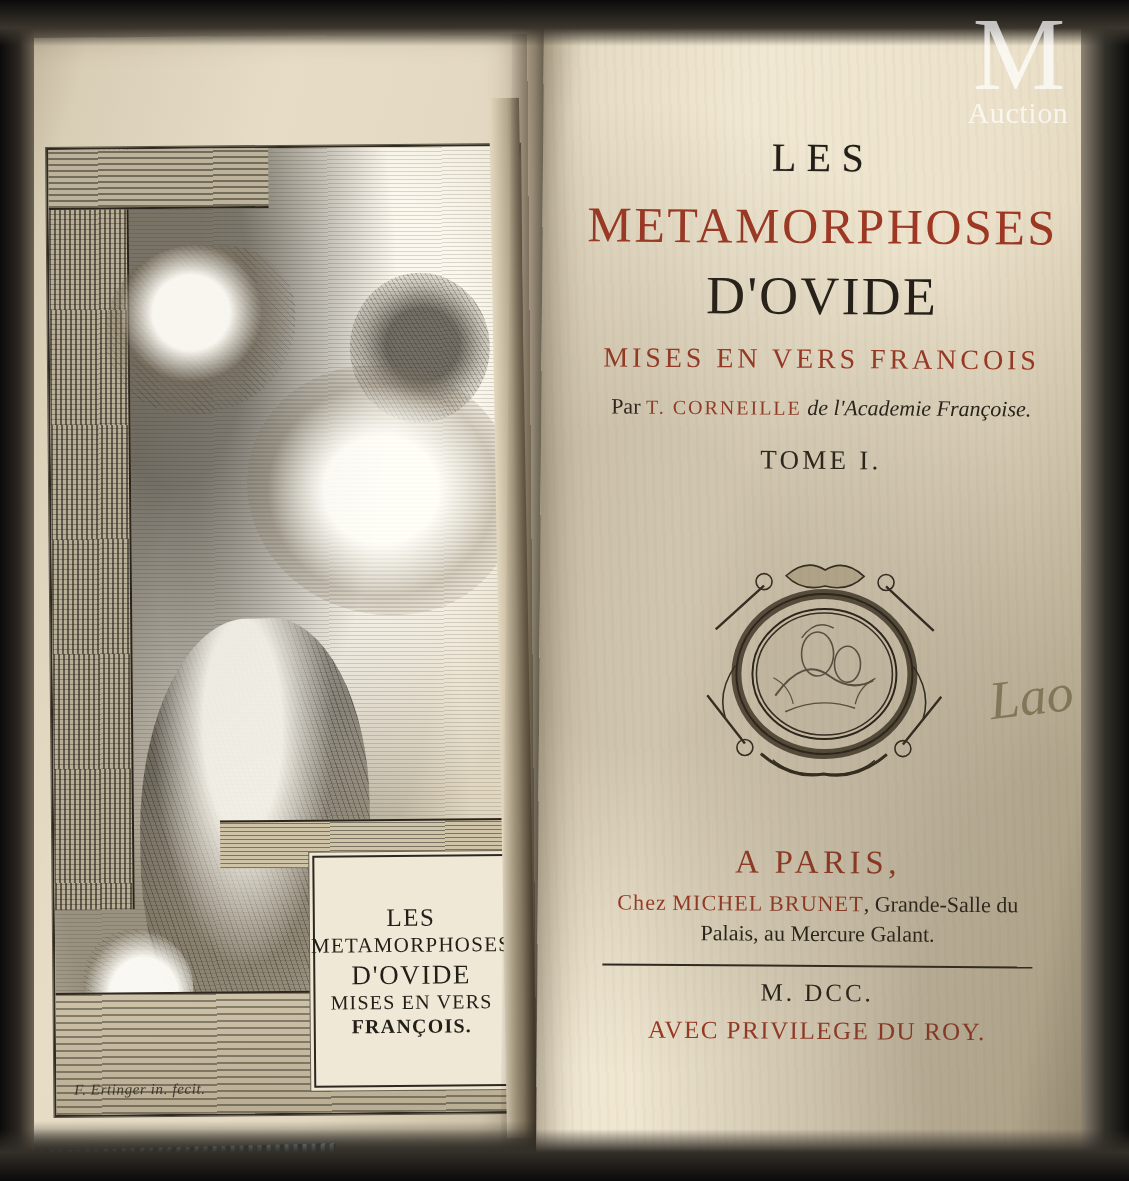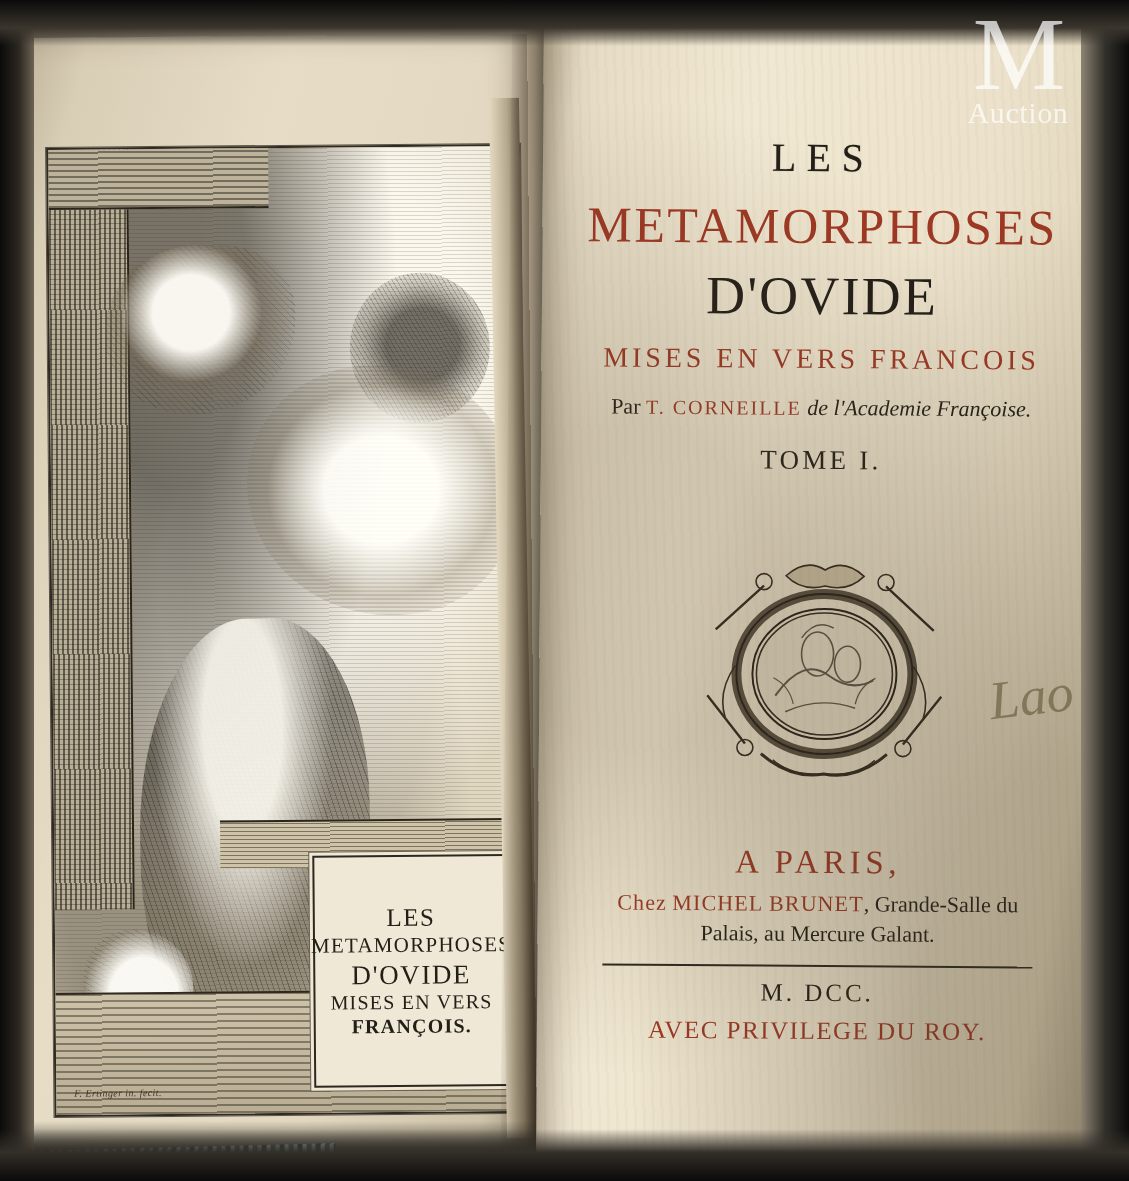--- a/index.html
+++ b/index.html
@@ -209,21 +209,21 @@
   }
   .ct-1 { font-size: 25px; letter-spacing: .16em; }
   .ct-2 { font-size: 21px; letter-spacing: .04em; }
   .ct-3 { font-size: 27px; letter-spacing: .04em; margin-top: 2px; }
   .ct-4 { font-size: 20px; letter-spacing: .03em; }
   .ct-5 { font-size: 20px; letter-spacing: .05em; font-weight: bold; }
   .plate-signature {
     position: absolute;
     left: 18px;
     bottom: 16px;
-    font-size: 10px;
+    font-size: 15px;
     font-style: italic;
     color: #2e281f;
     letter-spacing: .04em;
     opacity: .85;
   }
 
   
   .gutter {
     position: absolute;
     left: 506px;

